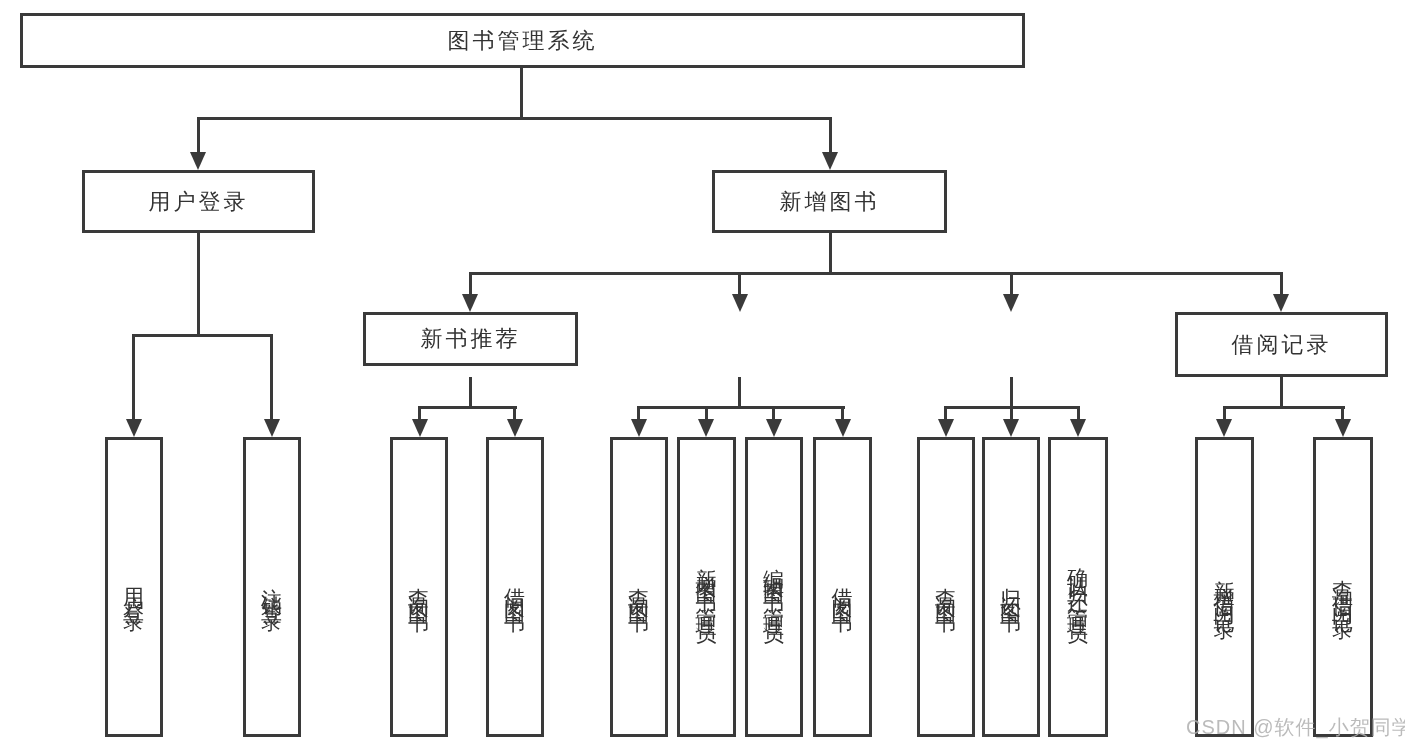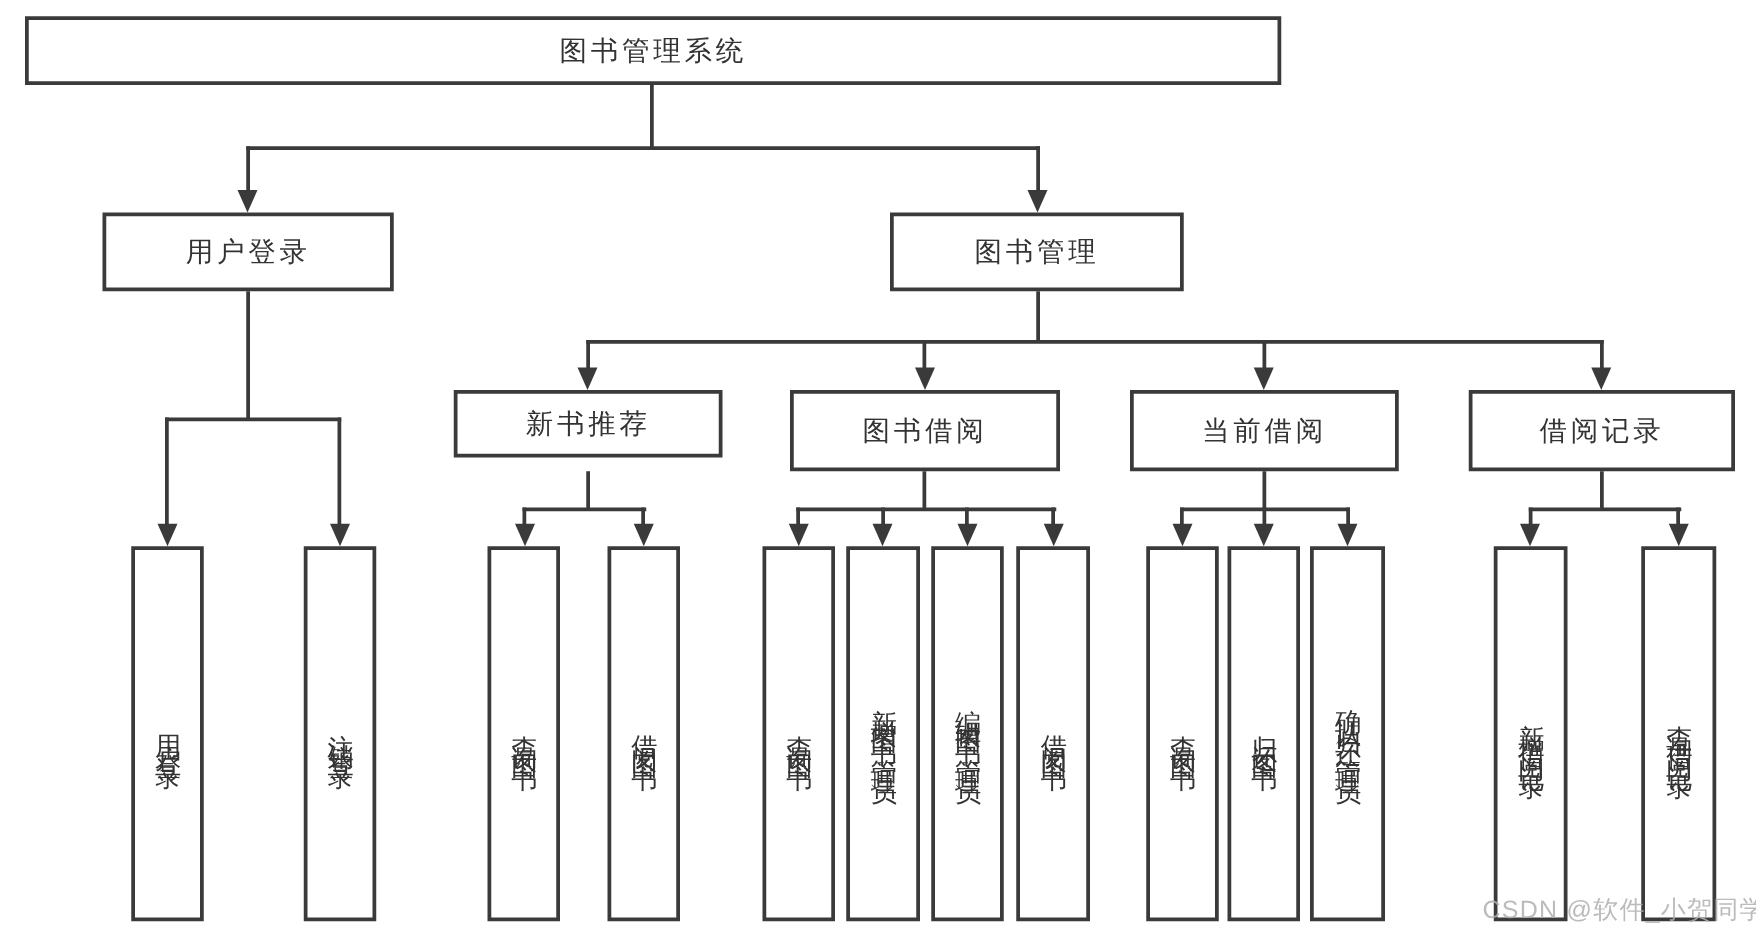--- a/index.html
+++ b/index.html
@@ -75,21 +75,21 @@
     <div class="vline" style="left:197px;top:117px;height:38px"></div>
     <div class="vline" style="left:829px;top:117px;height:38px"></div>
     <div class="arr" style="left:190px;top:152px"></div>
     <div class="arr" style="left:822px;top:152px"></div>
   </div>
 
   <div class="box" style="left:82px;top:170px;width:233px;height:63px">
     <span class="hlabel">用户登录</span>
   </div>
   <div class="box" style="left:712px;top:170px;width:235px;height:63px">
-    <span class="hlabel">图书管理</span>
+    <span class="hlabel">新增图书</span>
   </div>
 
   <div>
     <div class="vline" style="left:197px;top:233px;height:103px"></div>
     <div class="hline" style="left:132px;top:334px;width:141px"></div>
     <div class="vline" style="left:132px;top:334px;height:87px"></div>
     <div class="vline" style="left:270px;top:334px;height:87px"></div>
     <div class="arr" style="left:126px;top:419px"></div>
     <div class="arr" style="left:264px;top:419px"></div>
   </div>
@@ -103,26 +103,20 @@
     <div class="vline" style="left:1280px;top:272px;height:24px"></div>
     <div class="arr" style="left:462px;top:294px"></div>
     <div class="arr" style="left:732px;top:294px"></div>
     <div class="arr" style="left:1003px;top:294px"></div>
     <div class="arr" style="left:1273px;top:294px"></div>
   </div>
 
   <div class="box" style="left:363px;top:312px;width:215px;height:54px">
     <span class="hlabel">新书推荐</span>
   </div>
-  <div class="box" style="left:632px;top:312px;width:216px;height:65px">
-    <span class="hlabel">图书借阅</span>
-  </div>
-  <div class="box" style="left:904px;top:312px;width:215px;height:65px">
-    <span class="hlabel">当前借阅</span>
-  </div>
   <div class="box" style="left:1175px;top:312px;width:213px;height:65px">
     <span class="hlabel">借阅记录</span>
   </div>
 
   <div>
     <div class="vline" style="left:469px;top:377px;height:31px"></div>
     <div class="hline" style="left:418px;top:406px;width:99px"></div>
     <div class="vline" style="left:418px;top:406px;height:16px"></div>
     <div class="vline" style="left:513px;top:406px;height:16px"></div>
     <div class="arr" style="left:412px;top:419px"></div>

